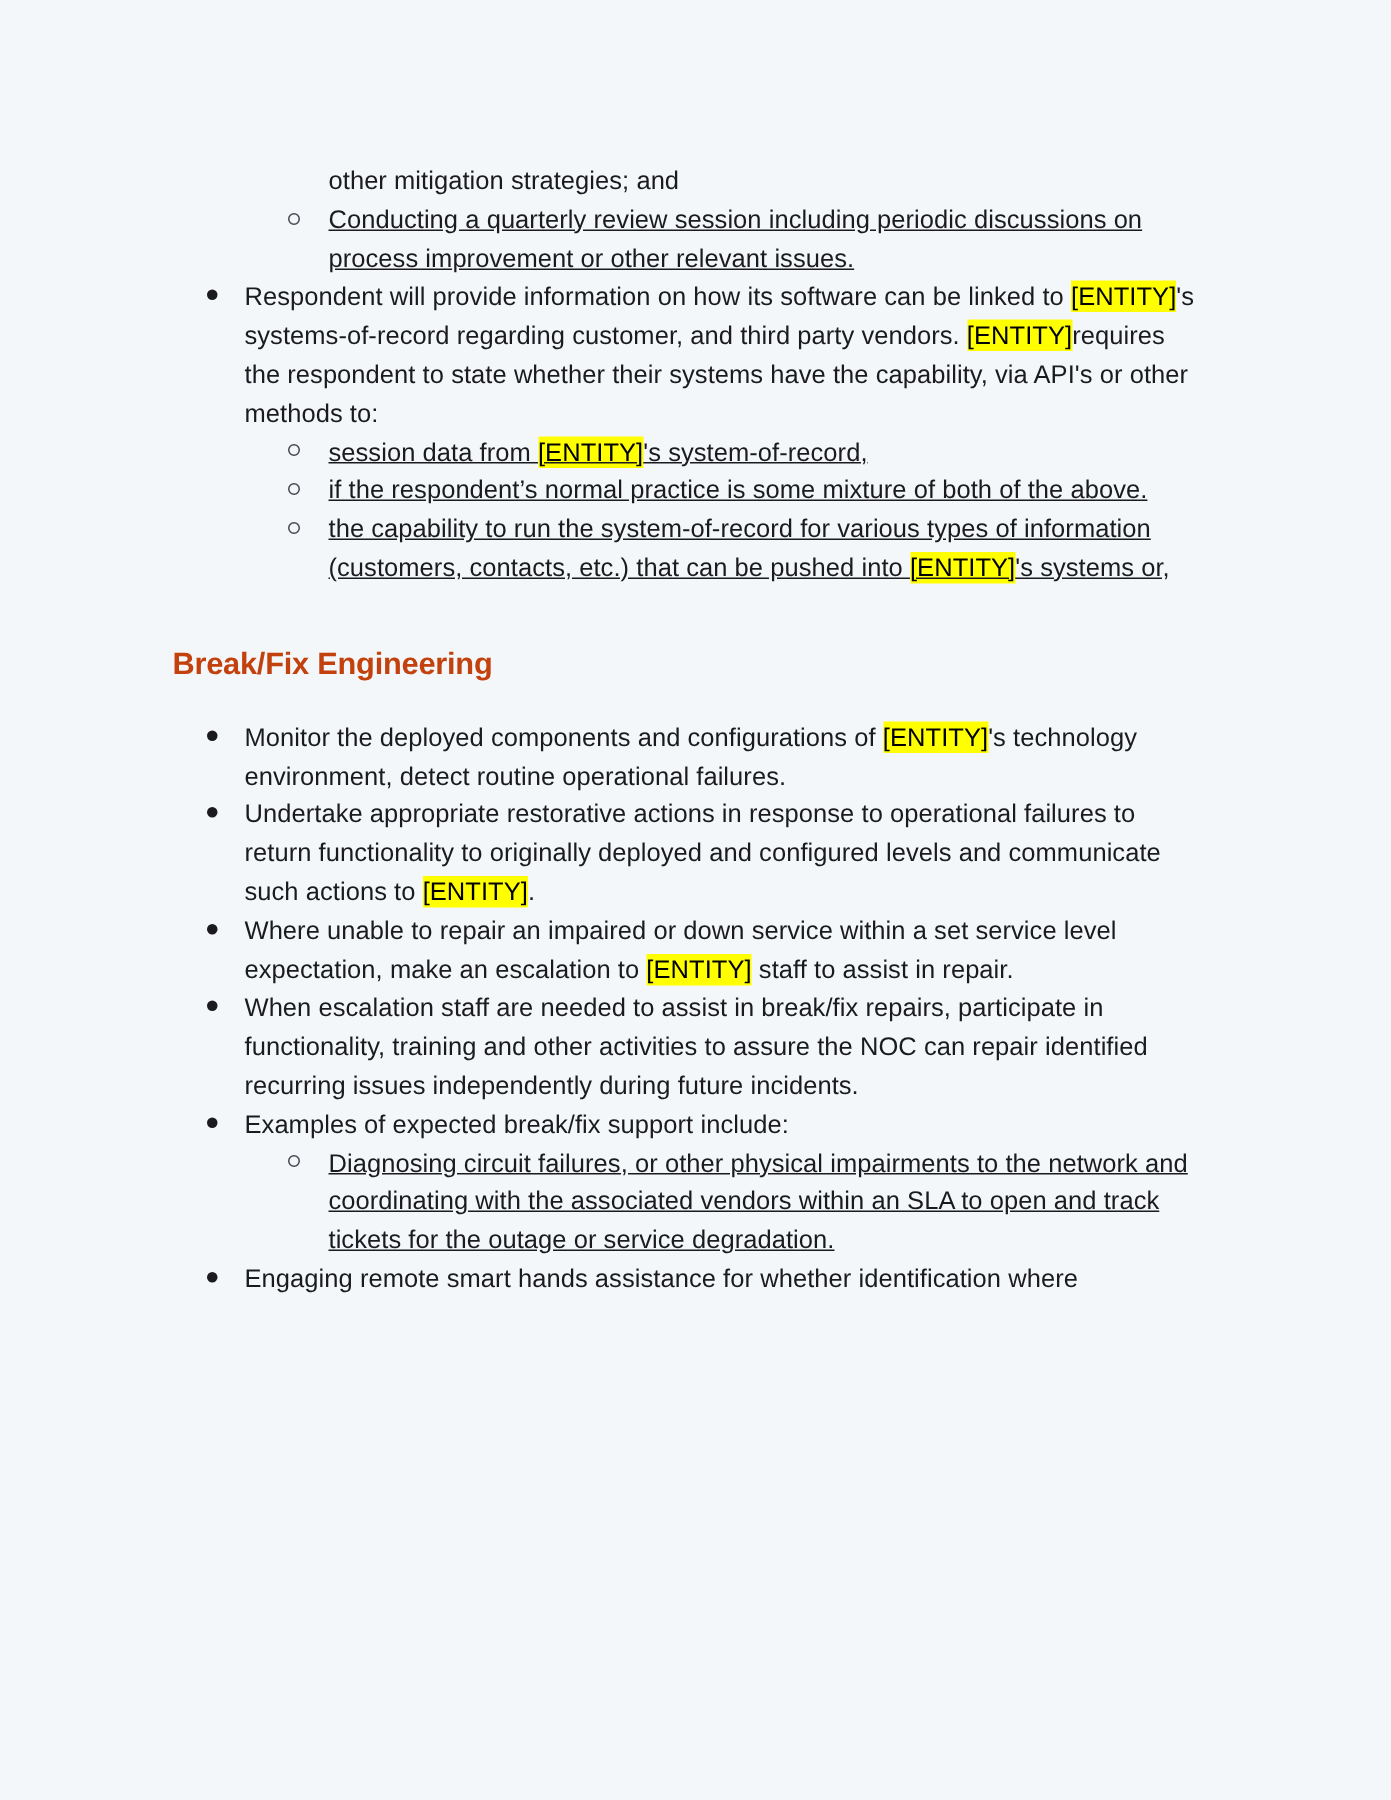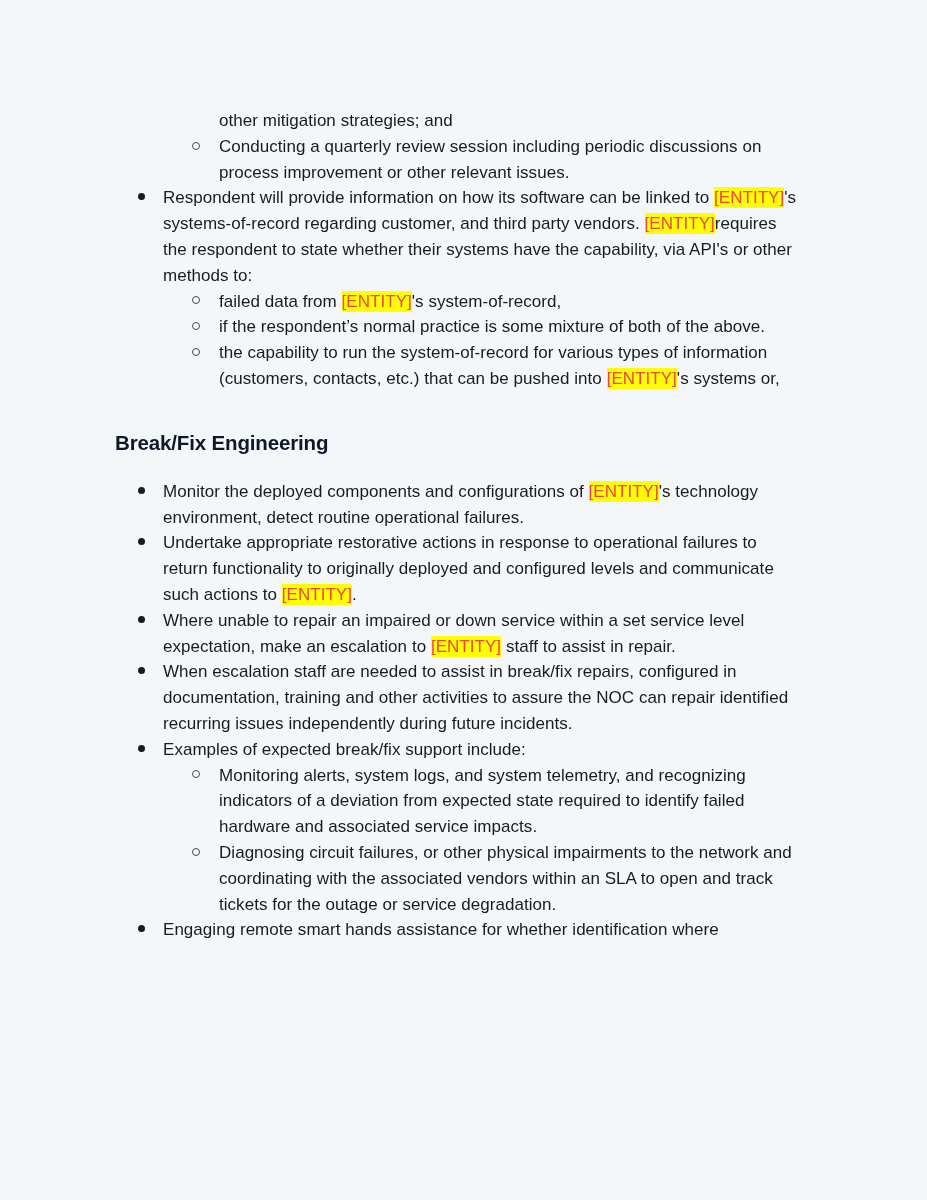--- a/index.html
+++ b/index.html
@@ -68,20 +68,21 @@
 
   ul.lvl2 {
     list-style: none;
     margin: 0;
     padding: 0;
   }
   ul.lvl2 > li {
     position: relative;
     padding-left: 56px;   
     margin: 0;
+    text-decoration: underline;
   }
   ul.lvl2 > li > .marker {
     position: absolute;
     left: 29px;
     top: 0;
     font-size: 12px;
     line-height: 26px;
     color: #44474d;
   }
 
@@ -117,31 +118,31 @@
     top: -2px;
   }
 
   
   h2.section-heading {
     font-size: 20.5px;
     font-weight: bold;
     line-height: 26px;
     letter-spacing: -0.15px;
     margin: 0;
-    color: #0f172a;
+    color: #c2410c;
   }
 
   .gap-before-heading { height: 38px; }
   .gap-after-heading  { height: 16px; }
   .gap-para-to-list   { height: 7px; }
 
   
   .hl {
     background-color: #ffff00;
-    color: #ef4444;
+    color: #000000;
     padding: 1px 0 1px 0;
     box-decoration-break: clone;
     -webkit-box-decoration-break: clone;
   }
 </style>
 </head>
 <body>
 
 <div class="page">
   <div class="doc-body">
@@ -156,21 +157,21 @@
     </ul>
 
     <ul class="lvl1">
       <li>
         <span class="marker"><span class="bullet-dot"></span></span>
         <div class="txt"><span>Respondent will provide information on how its software can be linked to </span><span class="hl">[ENTITY]</span><span>'s systems-of-record regarding customer, and third party vendors. </span><span class="hl">[ENTITY]</span><span>requires the respondent to state whether their systems have the capability, via API's or other methods to:</span></div>
 
         <ul class="lvl2">
           <li>
             <span class="marker"><span class="bullet-circle"></span></span>
-            <div class="txt"><span>failed data from </span><span class="hl">[ENTITY]</span><span>'s system-of-record,</span></div>
+            <div class="txt"><span>session data from </span><span class="hl">[ENTITY]</span><span>'s system-of-record,</span></div>
           </li>
           <li>
             <span class="marker"><span class="bullet-circle"></span></span>
             <div class="txt">if the respondent’s normal practice is some mixture of both of the above.</div>
           </li>
           <li>
             <span class="marker"><span class="bullet-circle"></span></span>
             <div class="txt"><span>the capability to run the system-of-record for various types of information (customers, contacts, etc.) that can be pushed into </span><span class="hl">[ENTITY]</span><span>'s systems or,</span></div>
           </li>
         </ul>
@@ -199,32 +200,28 @@
         <div class="txt"><span>Undertake appropriate restorative actions in response to operational failures to return functionality to originally deployed and configured levels and communicate such actions to </span><span class="hl">[ENTITY]</span><span>.</span></div>
       </li>
 
       <li>
         <span class="marker"><span class="bullet-dot"></span></span>
         <div class="txt"><span>Where unable to repair an impaired or down service within a set service level expectation, make an escalation to </span><span class="hl">[ENTITY]</span><span> staff to assist in repair.</span></div>
       </li>
 
       <li>
         <span class="marker"><span class="bullet-dot"></span></span>
-        <div class="txt">When escalation staff are needed to assist in break/fix repairs, configured in documentation, training and other activities to assure the NOC can repair identified recurring issues independently during future incidents.</div>
+        <div class="txt">When escalation staff are needed to assist in break/fix repairs, participate in functionality, training and other activities to assure the NOC can repair identified recurring issues independently during future incidents.</div>
       </li>
 
       <li>
         <span class="marker"><span class="bullet-dot"></span></span>
         <div class="txt">Examples of expected break/fix support include:</div>
 
         <ul class="lvl2">
-          <li>
-            <span class="marker"><span class="bullet-circle"></span></span>
-            <div class="txt">Monitoring alerts, system logs, and system telemetry, and recognizing indicators of a deviation from expected state required to identify failed hardware and associated service impacts.</div>
-          </li>
           <li>
             <span class="marker"><span class="bullet-circle"></span></span>
             <div class="txt">Diagnosing circuit failures, or other physical impairments to the network and coordinating with the associated vendors within an SLA to open and track tickets for the outage or service degradation.</div>
           </li>
         </ul>
       </li>
 
       <li>
         <span class="marker"><span class="bullet-dot"></span></span>
         <div class="txt">Engaging remote smart hands assistance for whether identification where</div>

